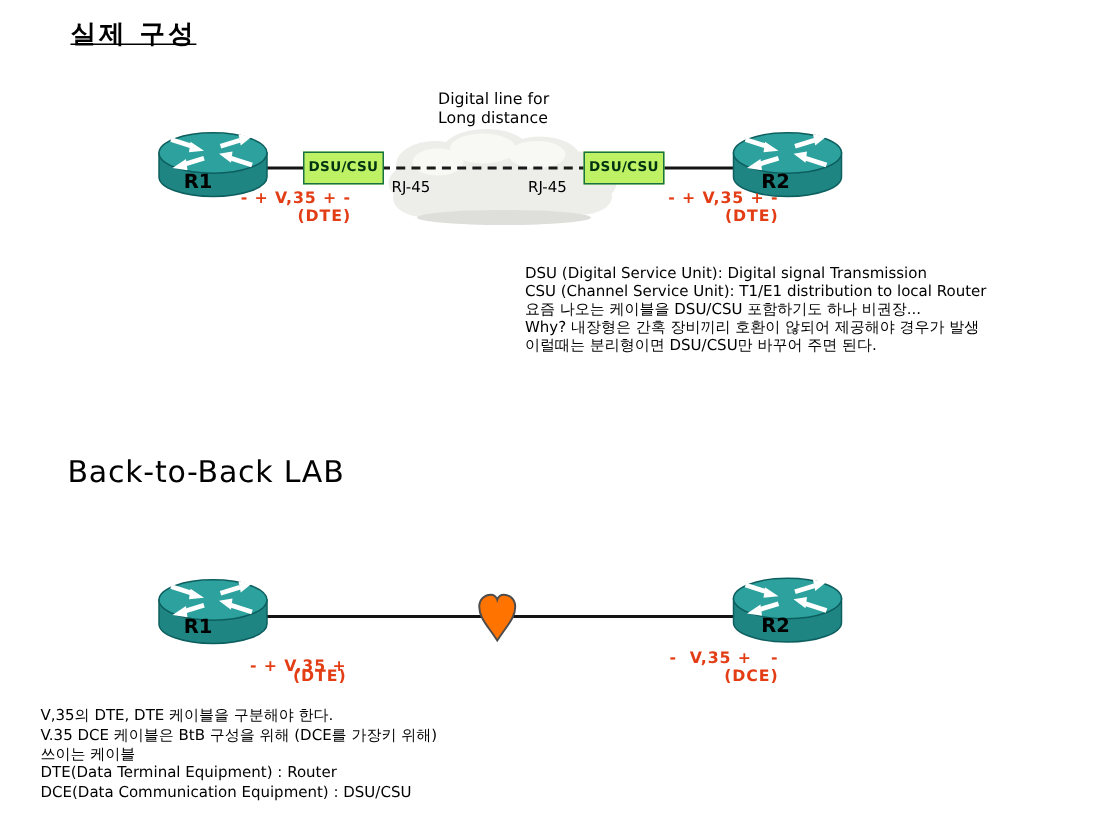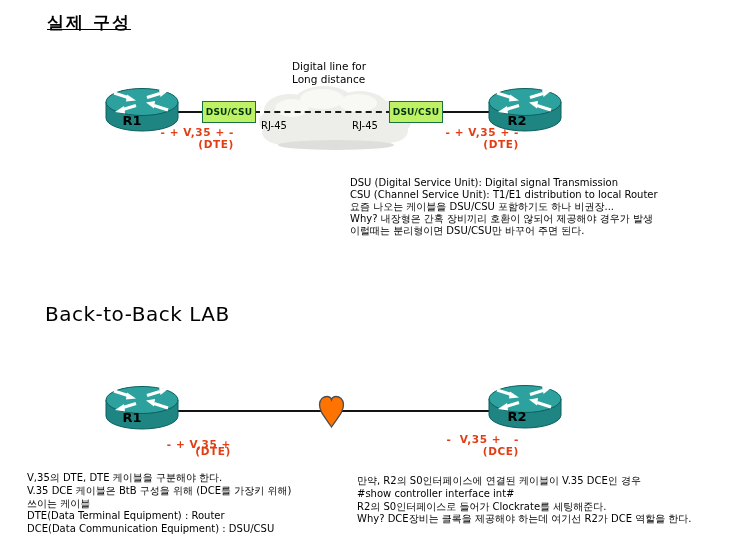--- a/index.html
+++ b/index.html
@@ -175,20 +175,14 @@
   <div class="abs port" style="left:419px;top:445px;">(DCE)</div>
 
   <div class="abs" style="left:27px;top:472px;width:330px;">
     <div class="note-sm">V,35의 DTE, DTE 케이블을 구분해야 한다.</div>
     <div class="note-sm">V.35 DCE 케이블은 BtB 구성을 위해 (DCE를 가장키 위해)</div>
     <div class="note-sm">쓰이는 케이블</div>
     <div class="note-sm">DTE(Data Terminal Equipment) : Router</div>
     <div class="note-sm">DCE(Data Communication Equipment) : DSU/CSU</div>
   </div>
 
-  <div class="abs" style="left:357px;top:475px;width:380px;">
-    <div class="note-sm">만약, R2의 S0인터페이스에 연결된 케이블이 V.35 DCE인 경우</div>
-    <div class="note-sm">#show controller interface int#</div>
-    <div class="note-sm">R2의 S0인터페이스로 들어가 Clockrate를 세팅해준다.</div>
-    <div class="note-sm">Why? DCE장비는 클록을 제공해야 하는데 여기선 R2가 DCE 역할을 한다.</div>
-  </div>
 
 </div>
 
 </body></html>

